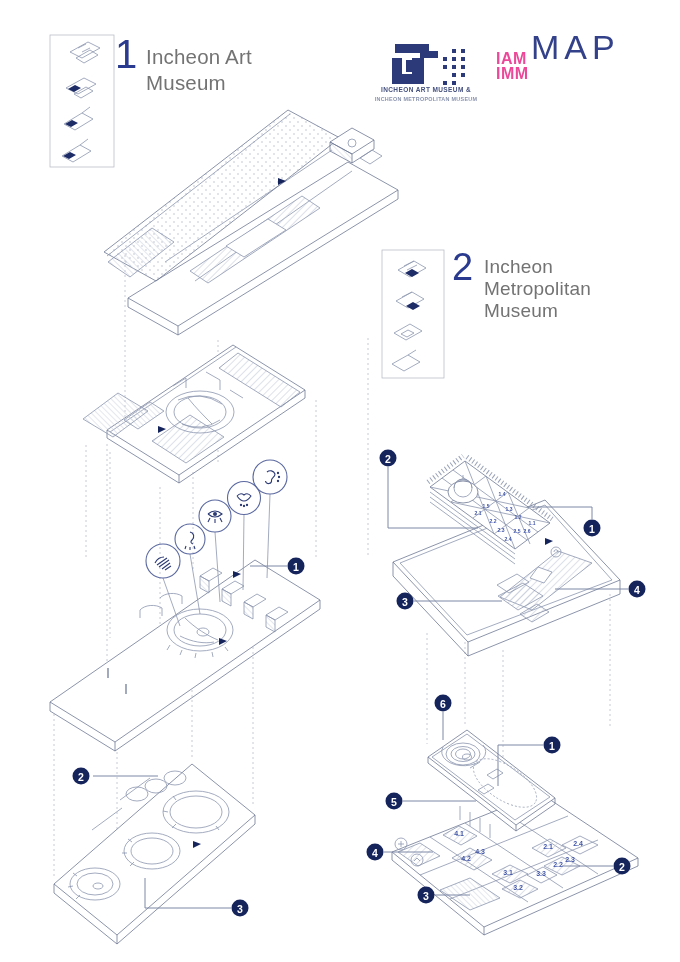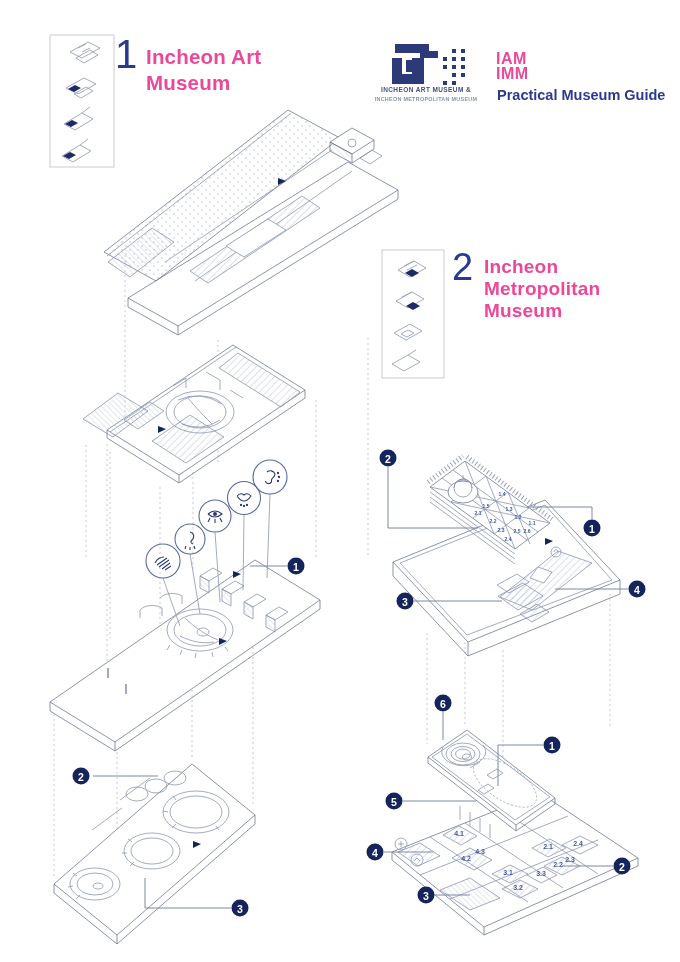--- a/index.html
+++ b/index.html
@@ -1,21 +1,21 @@
 <!DOCTYPE html>
 <html><head>
 <meta charset="utf-8">
 <style>
   html,body{margin:0;padding:0;background:#fff;}
   .canvas{position:relative;width:680px;height:962px;background:#ffffff;overflow:hidden;
           font-family:"Liberation Sans",sans-serif;}
   .drawing-layer{position:absolute;left:0;top:0;}
 
   .sec-number{position:absolute;color:#2a3b8f;font-weight:500;line-height:1;}
-  .sec-title{position:absolute;color:#ec4899;font-weight:700;letter-spacing:.2px;}
+  .sec-title{position:absolute;color:#737373;font-weight:400;letter-spacing:.2px;}
 
   .brand-iamimm{position:absolute;left:496px;top:51px;color:#ec4899;font-size:16px;
                 font-weight:700;line-height:.95;letter-spacing:.5px;}
   .brand-map{position:absolute;left:531px;top:28px;color:#33418a;font-size:34px;
              font-weight:300;letter-spacing:5px;}
   .brand-tagline{position:absolute;left:497px;top:87px;color:#2a3b8f;font-size:14.5px;font-weight:700;}
   .logo-caption1{position:absolute;left:366px;top:86px;width:120px;text-align:center;
                  color:#44507e;font-size:6.5px;font-weight:700;letter-spacing:.4px;}
   .logo-caption2{position:absolute;left:366px;top:96px;width:120px;text-align:center;
                  color:#8a93ad;font-size:5.4px;font-weight:700;letter-spacing:.3px;}
@@ -310,21 +310,21 @@
 <div class="sec-number" style="left:115px;top:34px;font-size:40px;">1</div>
 <div class="sec-title" style="left:146px;top:44px;width:160px;font-size:20.5px;line-height:1.25;">Incheon Art Museum</div>
 
 <div class="sec-number" style="left:452px;top:248px;font-size:38px;">2</div>
 <div class="sec-title" style="left:484px;top:256px;width:150px;font-size:19px;line-height:1.15;">Incheon Metropolitan Museum</div>
 
 <div class="brand-iamimm">
   <div>IAM</div>
   <div>IMM</div>
 </div>
-<div class="brand-tagline">Practical Museum Guide</div>
+<div class="brand-map">MAP</div>
 <div class="logo-caption1">INCHEON ART MUSEUM &amp;</div>
 <div class="logo-caption2">INCHEON METROPOLITAN MUSEUM</div>
 
 <div class="badge" style="left:296px;top:566px;">1</div>
 <div class="badge" style="left:81px;top:776px;">2</div>
 <div class="badge" style="left:240px;top:908px;">3</div>
 
 <div class="badge" style="left:388px;top:458px;">2</div>
 <div class="badge" style="left:592px;top:528px;">1</div>
 <div class="badge" style="left:637px;top:589px;">4</div>

